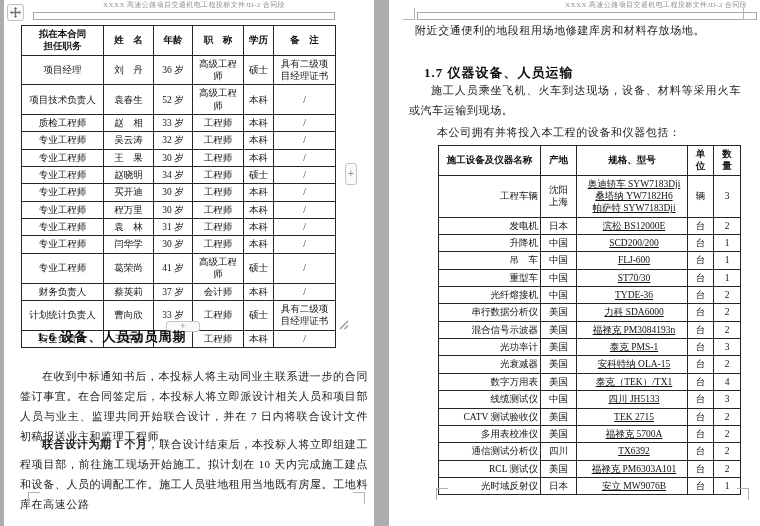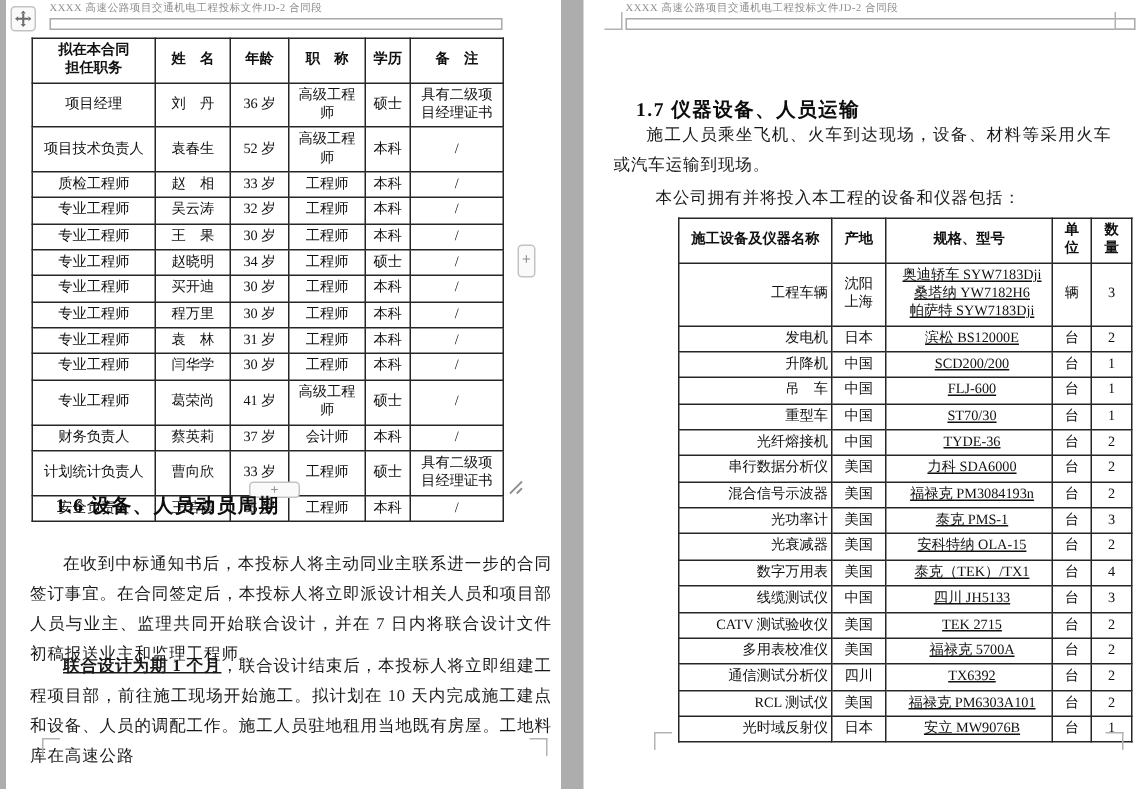--- a/index.html
+++ b/index.html
@@ -8,21 +8,21 @@
     background:#adadad;
     font-family:"Liberation Serif","DejaVu Serif",serif;
     color:#141414;
   }
   .page{position:absolute;top:0;height:526px;background:#ffffff;}
   #page-left{left:4px;width:370px;}
   #page-right{left:389px;width:371px;}
 
   
   .pg-header-row{
-    position:absolute;display:flex;justify-content:flex-start;
+    position:absolute;display:flex;justify-content:flex-end;
     font-size:7px;line-height:9px;color:#8d8d8d;letter-spacing:.4px;white-space:nowrap;
   }
   .header-box{position:absolute;border:1px solid #a8a8a8;background:#fff;}
 
   
   table.doc-tbl{
     position:absolute;border-collapse:collapse;table-layout:fixed;
     background:#fff;
     padding-left:26px;
   }
@@ -51,21 +51,21 @@
   
   .sec-heading{
     position:absolute;margin:12px;font-size:13px;font-weight:bold;
     letter-spacing:1px;color:#0d0d0d;white-space:nowrap;
   }
   .body-p{
     position:absolute;margin:0;font-size:11px;line-height:20px;
     text-align:justify;text-indent:22px;letter-spacing:.6px;color:#1a1a1a;
   }
   .body-p.no-indent{text-indent:0;}
-  .body-p .lead-bold{font-weight:bold;text-decoration:underline;}
+  .body-p .lead-bold{font-weight:bold;}
 
   
   .corner{position:absolute;width:11px;height:11px;}
   .corner.bl{border-top:1px solid #b3b3b3;border-left:1px solid #b3b3b3;}
   .corner.br{border-top:1px solid #b3b3b3;border-right:1px solid #b3b3b3;}
   .corner.tl{border-bottom:1px solid #b3b3b3;border-right:1px solid #b3b3b3;}
   .corner.tr{border-bottom:1px solid #b3b3b3;border-left:1px solid #b3b3b3;}
 </style>
 </head>
 <body>
@@ -257,28 +257,29 @@
 
   <div class="pg-header-row" style="left:28px;top:1px;width:330px;">
     <span>XXXX 高速公路项目交通机电工程投标文件</span>
     <span>JD-2 合同段</span>
   </div>
   <div class="header-box" style="left:28px;top:12px;width:338px;height:6px;"></div>
 
   <div class="corner tl" style="left:14px;top:8px;"></div>
   <div class="corner tr" style="left:354px;top:8px;"></div>
 
+  <p class="body-p no-indent" style="left:26px;top:20px;width:332px;">附近交通便利的地段租用场地修建库房和材料存放场地。</p>
 
   <h2 class="sec-heading" style="left:23px;top:52px;">1.7 仪器设备、人员运输</h2>
 
   <p class="body-p" style="left:20px;top:80px;width:332px;">施工人员乘坐飞机、火车到达现场，设备、材料等采用火车或汽车运输到现场。</p>
 
   <p class="body-p" style="left:26px;top:122px;width:332px;">本公司拥有并将投入本工程的设备和仪器包括：</p>
 
-  <table class="doc-tbl equipment" style="left:63px;top:145px;width:302px;">
+  <table class="doc-tbl equipment" style="left:49px;top:145px;width:302px;">
     <colgroup>
       <col style="width:102px">
         <col style="width:36px">
         <col style="width:111px">
       <col style="width:26px">
         <col style="width:27px">
     </colgroup>
     <thead>
       <tr>
         <th>施工设备及仪器名称</th>

